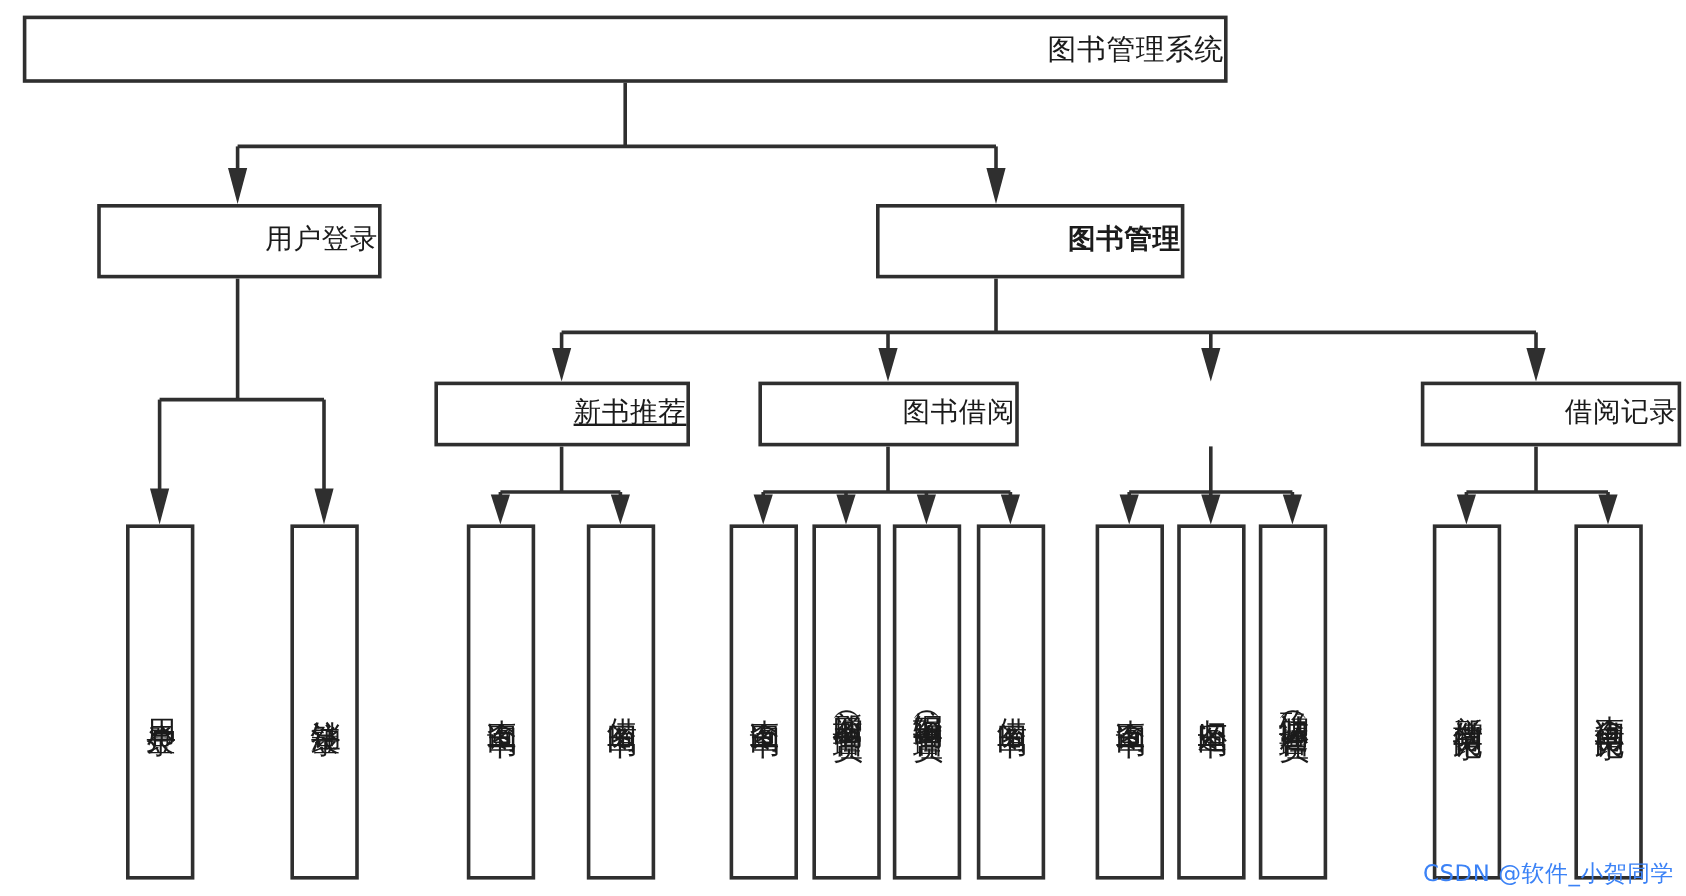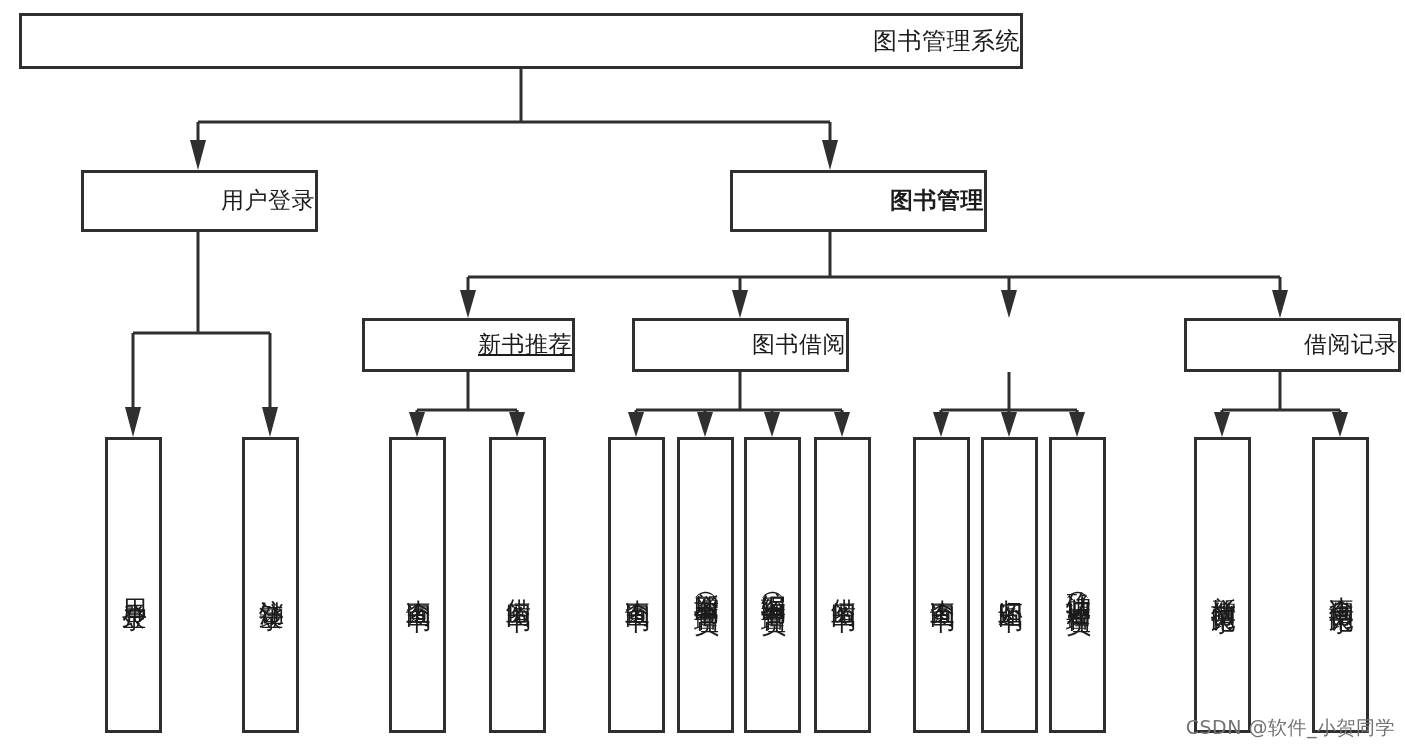--- a/index.html
+++ b/index.html
@@ -75,21 +75,21 @@
     line-height: 1.15;
     letter-spacing: 3px;
     white-space: nowrap;
   }
   
   #watermark {
     position: absolute;
     right: 10px;
     bottom: 6px;
     font-size: 19px;
-    color: #737373;
+    color: #3b82f6;
     letter-spacing: 0.5px;
     white-space: nowrap;
     user-select: none;
   }
 </style>
 </head>
 <body>
 
 <div id="canvas">
 

